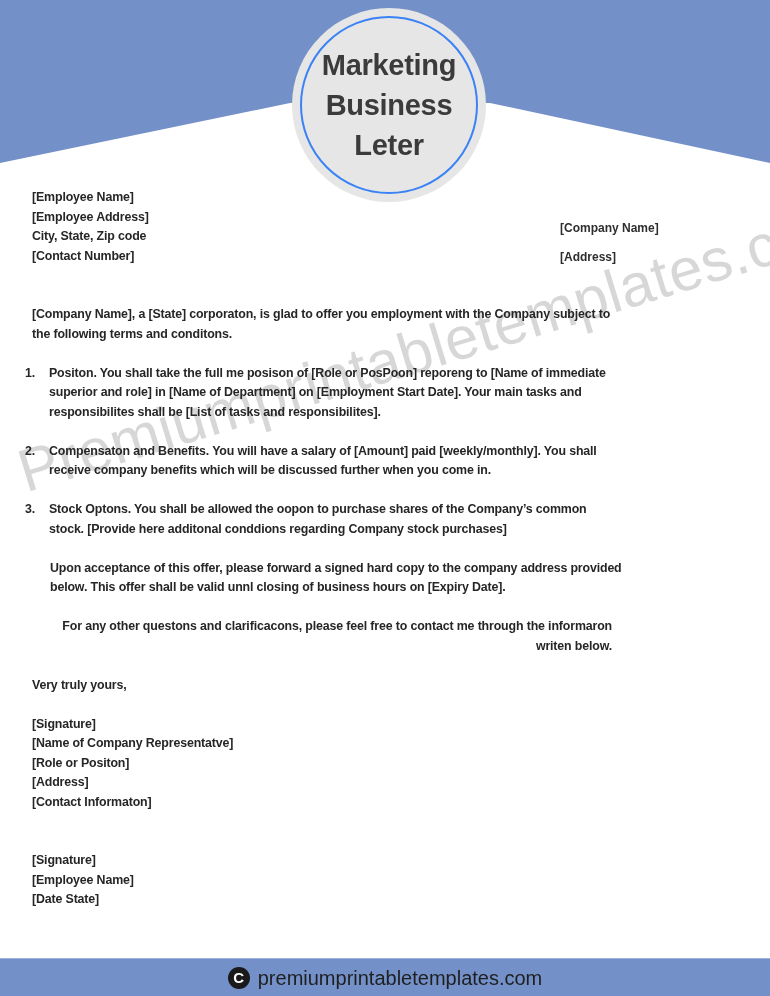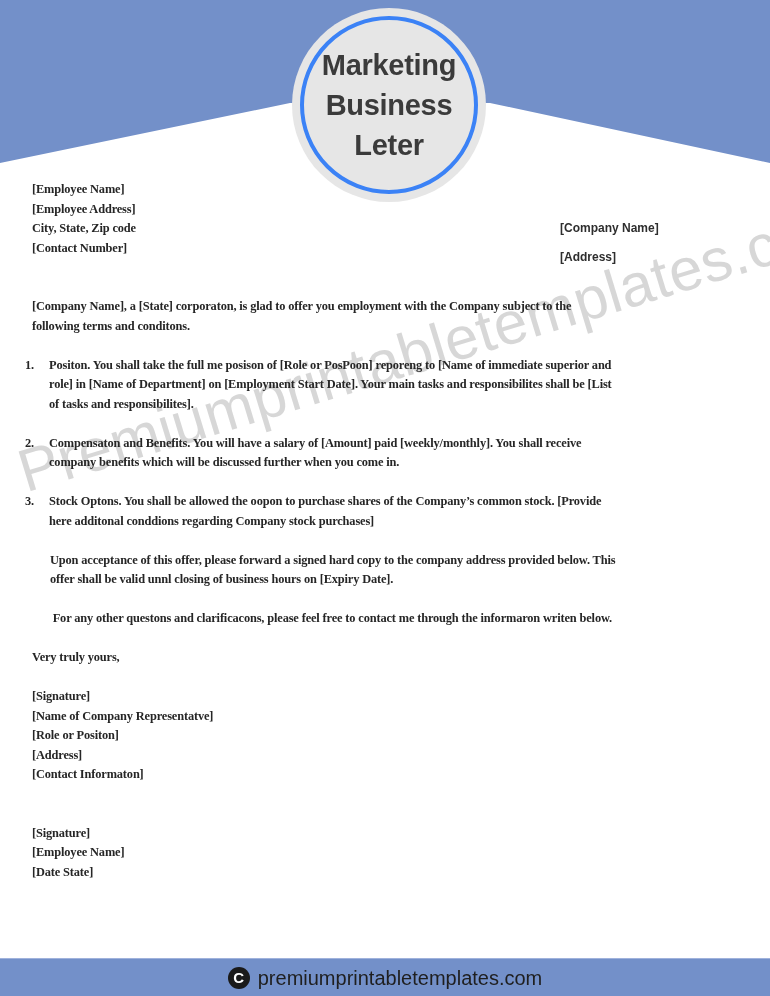--- a/index.html
+++ b/index.html
@@ -9,37 +9,36 @@
       font-family: "Liberation Sans", "DejaVu Sans", sans-serif;
       color: #262626;
     }
     .banner { position: absolute; left: 0; top: 0; width: 770px; height: 170px; }
     .circle-outer {
       position: absolute; left: 292px; top: 8px; width: 194px; height: 194px;
       border-radius: 50%; background: #e6e6e6;
     }
     .circle-inner {
       position: absolute; left: 8px; top: 8px; right: 8px; bottom: 8px;
-      border-radius: 50%; border: 4px solid #3b82f6; box-sizing: border-box;
+      border-radius: 50%; border: 2px solid #3b82f6; box-sizing: border-box;
       background: #e6e6e6;
       display: flex; flex-direction: column; align-items: center; justify-content: center;
     }
     .title-line {
       font-family: "Liberation Sans", sans-serif; font-weight: bold;
       font-size: 29px; line-height: 40px; color: #3b3b3b; letter-spacing: -0.3px;
     }
     .company-block {
       position: absolute; left: 560px; top: 174px; width: 192px; text-align: left;
       font-size: 12px; font-weight: bold; line-height: 29px; color: #2e2e2e; margin-top: 40px;
     }
     .letter {
-      position: absolute; left: 32px; top: 180px; width: 600px;
+      position: absolute; left: 32px; top: 188px; width: 600px;
       font-size: 12.4px; font-weight: bold; line-height: 19.5px; color: #262626;
       letter-spacing: -0.15px;
-      font-family: Liberation Serif, serif;
     }
     .letter p { margin: 0; }
     .gap { height: 19.5px; }
     .list-item { position: relative; padding-left: 17px; }
     .list-num { position: absolute; left: -7px; top: 0; }
     .watermark {
       position: absolute; left: 10px; top: 440px;
       font-size: 60px; color: rgba(150,150,150,0.38);
       transform: rotate(-17deg); transform-origin: left top;
       white-space: nowrap; font-family: "Liberation Sans", sans-serif;

